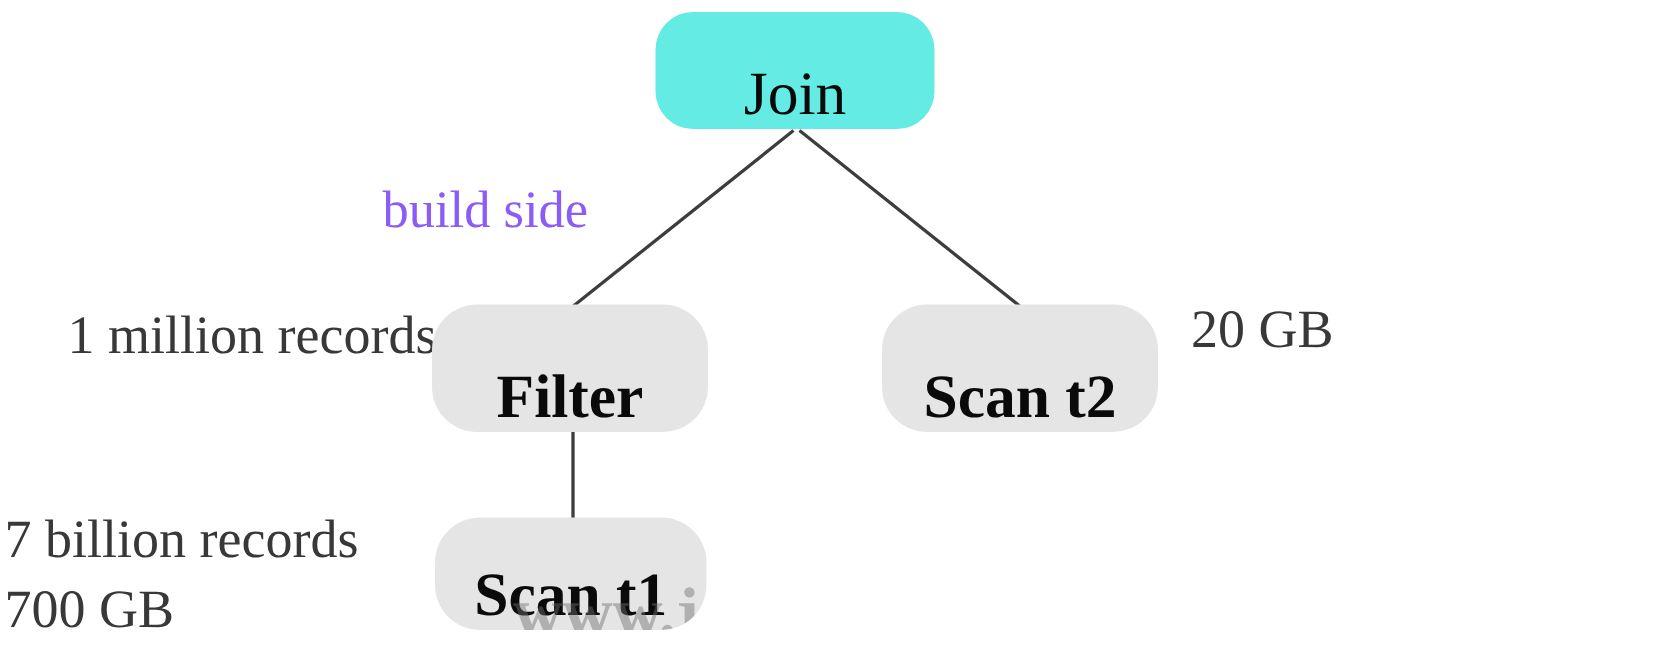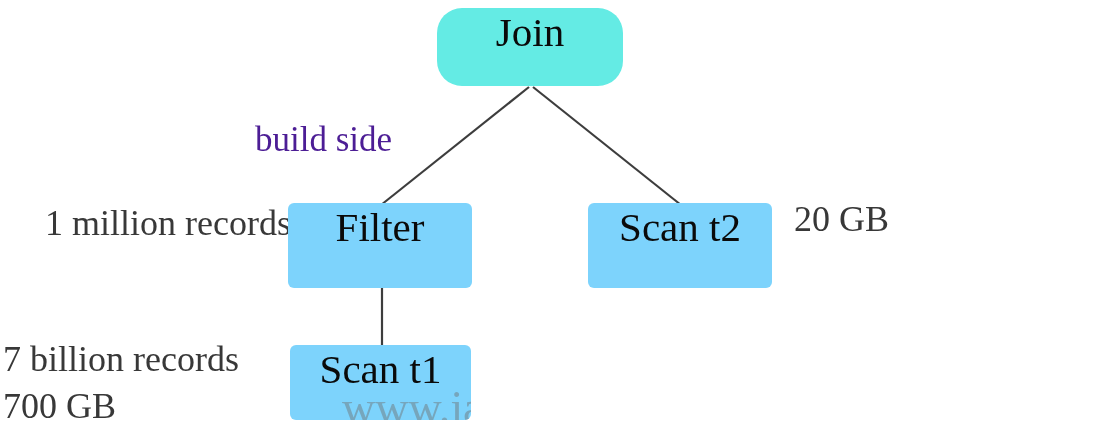--- a/index.html
+++ b/index.html
@@ -24,58 +24,59 @@
     z-index: 0;
   }
   .edges line {
     stroke: #3d3d3d;
     stroke-width: 2.2;
   }
   .node {
     position: absolute;
     z-index: 2;
     display: flex;
-    align-items: flex-start;
+    align-items: flex-end;
     justify-content: center;
     color: #0a0a0a;
     font-size: 41px;
   }
   .node-join {
     left: 437px;
     top: 8px;
     width: 186px;
     height: 78px;
     background: #64ebe4;
     border-radius: 25px;
   }
   .node-green {
-    background: #7dd3fc;
-    border-radius: 6px;
+    background: #e5e5e5;
+    border-radius: 30px;
     width: 184px;
     height: 85px;
+    font-weight: bold;
   }
   .node-filter {
     left: 288px;
     top: 203px;
   }
   .node-scan-t2 {
     left: 588px;
     top: 203px;
   }
   .node-scan-t1 {
     left: 290px;
     top: 345px;
     width: 181px;
     height: 75px;
     overflow: hidden;
   }
   .edge-label {
     position: absolute;
     z-index: 1;
-    color: #4c1d95;
+    color: #8b5cf6;
     font-size: 35px;
     white-space: nowrap;
   }
   .edge-label-build {
     left: 255px;
     top: 120px;
   }
   .edge-label-probe {
     left: 633px;
     top: 120px;

